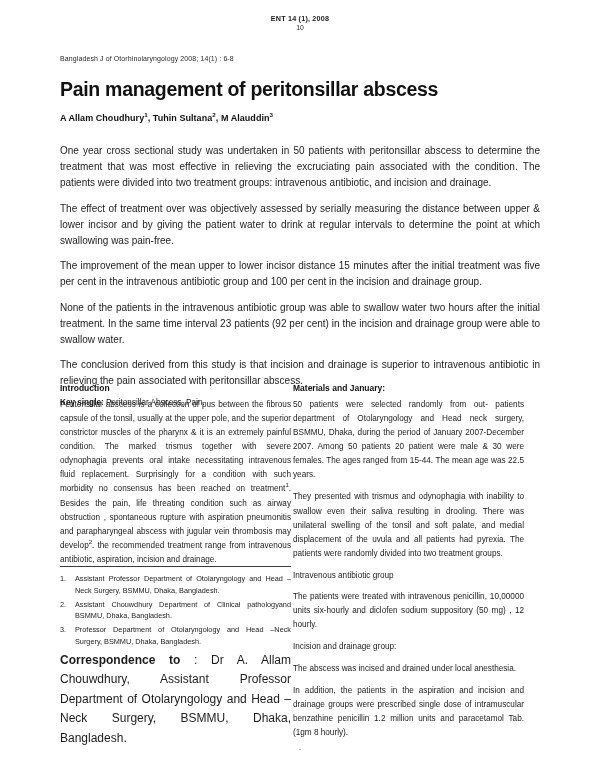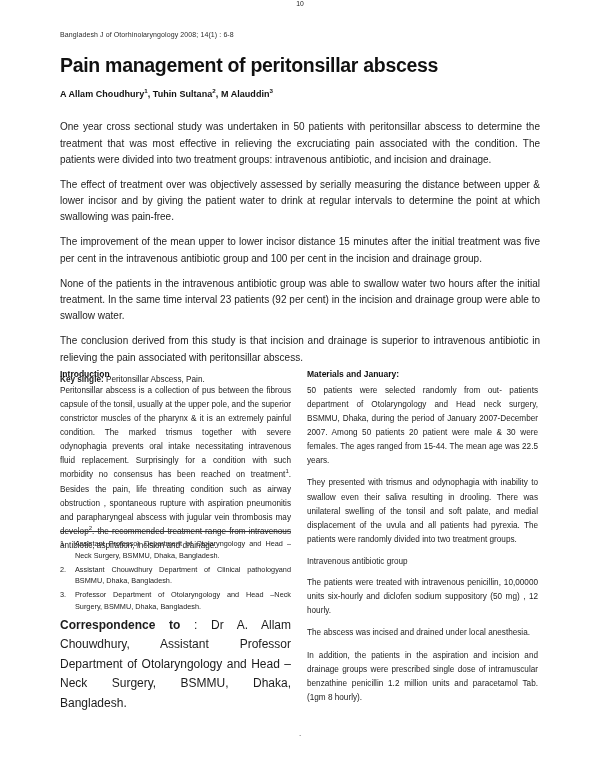--- a/index.html
+++ b/index.html
@@ -93,21 +93,21 @@
   }
   .keywords b { font-weight: bold; }
 
   
   .columns {
     position: absolute;
     top: 368px;
     left: 60px;
     width: 480px;
     display: flex;
-    gap: 16px;
+    gap: 2px;
   }
   .col {
     width: 231px;
     position: relative;
   }
   .sec-head {
     font-size: 8.5px;
     font-weight: bold;
     color: #111;
     margin: 0 0 3px 0;
@@ -176,20 +176,21 @@
     transform: translateX(-50%);
     font-size: 8px;
     color: #222;
   }
 </style>
 </head>
 <body>
 
 <div class="page">
 
+  <div class="runhead">ENT 14 (1), 2008</div>
   <div class="runhead-page">10</div>
 
   <div class="citation">Bangladesh J of Otorhinolaryngology 2008; 14(1) : 6-8</div>
 
   <h1 class="title">Pain management of peritonsillar abscess</h1>
 
   <div class="authors">
     <span>A Allam Choudhury</span><sup>1</sup>,
     <span>Tuhin Sultana</span><sup>2</sup>,
     <span>M Alauddin</span><sup>3</sup>
@@ -231,20 +232,21 @@
         </div>
       </div>
     </div>
 
     <div class="col">
       <div class="sec-head">Materials  and January:</div>
       <p class="body-p">50 patients were selected randomly from out- patients department of Otolaryngology and Head neck surgery, BSMMU, Dhaka, during the period of January 2007-December 2007. Among 50 patients 20 patient were male &amp; 30 were females. The ages ranged from 15-44. The mean age was 22.5 years.</p>
       <p class="body-p">They presented with trismus and odynophagia with inability to swallow even their saliva  resulting in drooling. There was unilateral swelling of the tonsil and soft palate, and medial displacement of the uvula and all patients had pyrexia. The patients   were randomly divided into two treatment groups.</p>
       <div class="subhead">Intravenous antibiotic group</div>
       <p class="body-p">The patients were treated with intravenous penicillin, 10,00000 units six-hourly and  diclofen sodium suppository (50 mg) , 12 hourly.</p>
+      <div class="subhead">Incision and drainage group:</div>
       <p class="body-p">The abscess was incised and drained under local anesthesia.</p>
       <p class="body-p">In addition, the patients in the aspiration and incision and drainage groups were prescribed single dose of intramuscular benzathine penicillin 1.2 million units and paracetamol Tab.  (1gm 8 hourly).</p>
     </div>
 
   </div>
 
   <div class="page-dot">.</div>
 
 </div>
 

